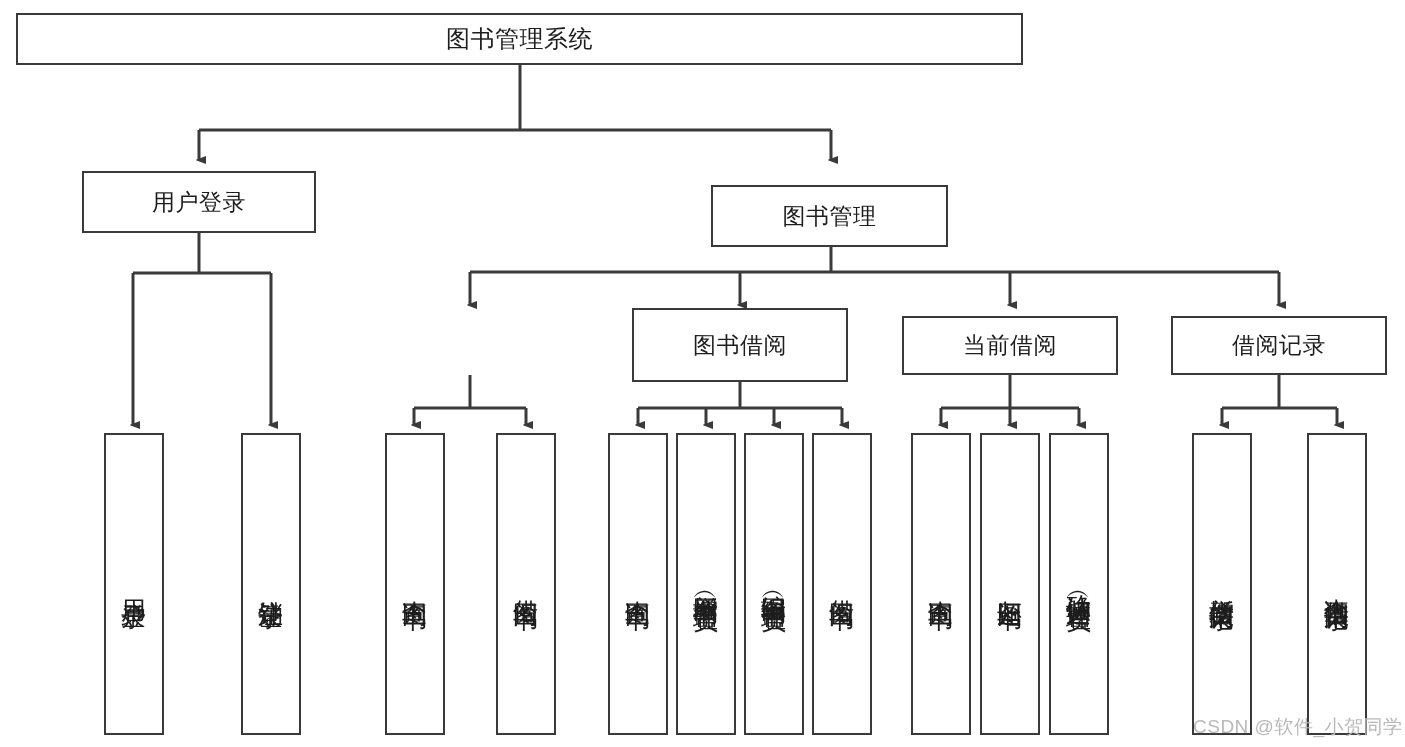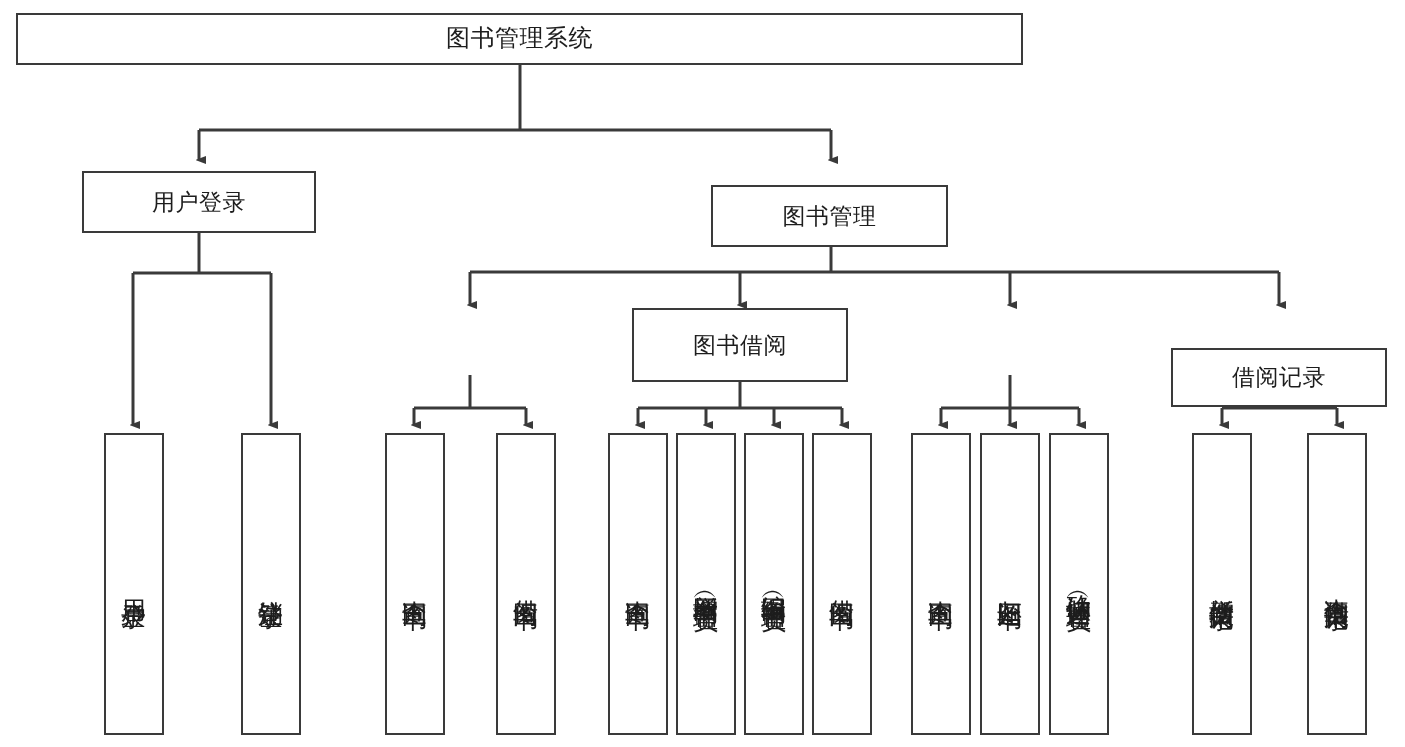--- a/index.html
+++ b/index.html
@@ -117,35 +117,38 @@
       <path d="M1010,408 L1010,425" marker-end="url(#arrow)"></path>
       <path d="M1079,408 L1079,425" marker-end="url(#arrow)"></path>
 
       <path d="M1279,375 L1279,408"></path>
       <path d="M1222,408 L1337,408"></path>
       <path d="M1222,408 L1222,425" marker-end="url(#arrow)"></path>
       <path d="M1337,408 L1337,425" marker-end="url(#arrow)"></path>
     </g>
   </svg>
 
-  <div class="node horiz root" style="left:16px; top:13px; width:1007px; height:52px;font-family:Liberation Serif, serif;">
+  <div class="node horiz root" style="left:16px; top:13px; width:1007px; height:52px;">
     <span class="node-label">图书管理系统</span>
   </div>
 
   <div class="node horiz" style="left:82px; top:171px; width:234px; height:62px;">
     <span class="node-label">用户登录</span>
   </div>
   <div class="node horiz" style="left:711px; top:185px; width:237px; height:62px;">
     <span class="node-label">图书管理</span>
   </div>
 
   <div class="node horiz" style="left:632px; top:308px; width:216px; height:74px;">
     <span class="node-label">图书借阅</span>
   </div>
-  <div class="node horiz" style="left:1171px; top:316px; width:216px; height:59px;margin-top:32px;">
+  <div class="node horiz" style="left:902px; top:316px; width:216px; height:59px;">
+    <span class="node-label">当前借阅</span>
+  </div>
+  <div class="node horiz" style="left:1171px; top:316px; width:216px; height:59px;">
     <span class="node-label">借阅记录</span>
   </div>
 
   <div class="node vert" style="left:104px; top:433px; width:60px; height:302px;">
     <span class="node-label">用户登录</span>
   </div>
   <div class="node vert" style="left:241px; top:433px; width:60px; height:302px;">
     <span class="node-label">注销登录</span>
   </div>
 
@@ -179,14 +182,15 @@
     <span class="node-label">确认归还（管理员）</span>
   </div>
 
   <div class="node vert" style="left:1192px; top:433px; width:60px; height:302px;">
     <span class="node-label">新增借阅记录</span>
   </div>
   <div class="node vert" style="left:1307px; top:433px; width:60px; height:302px;">
     <span class="node-label">查询借阅记录</span>
   </div>
 
+  <div class="watermark" style="left:1193px; top:714px;">CSDN @软件_小贺同学</div>
 
 </div>
 
 </body></html>

